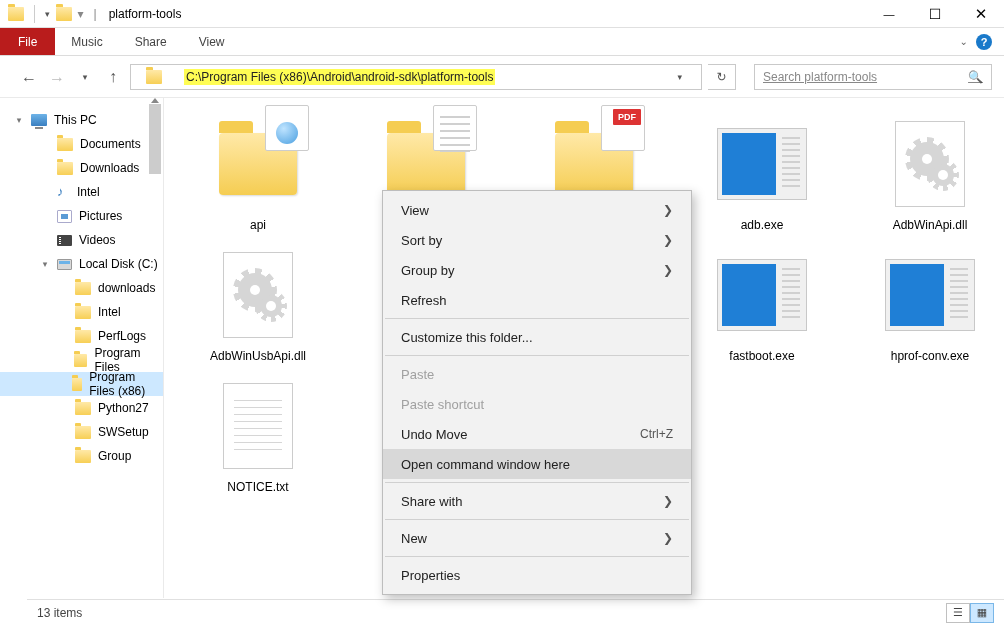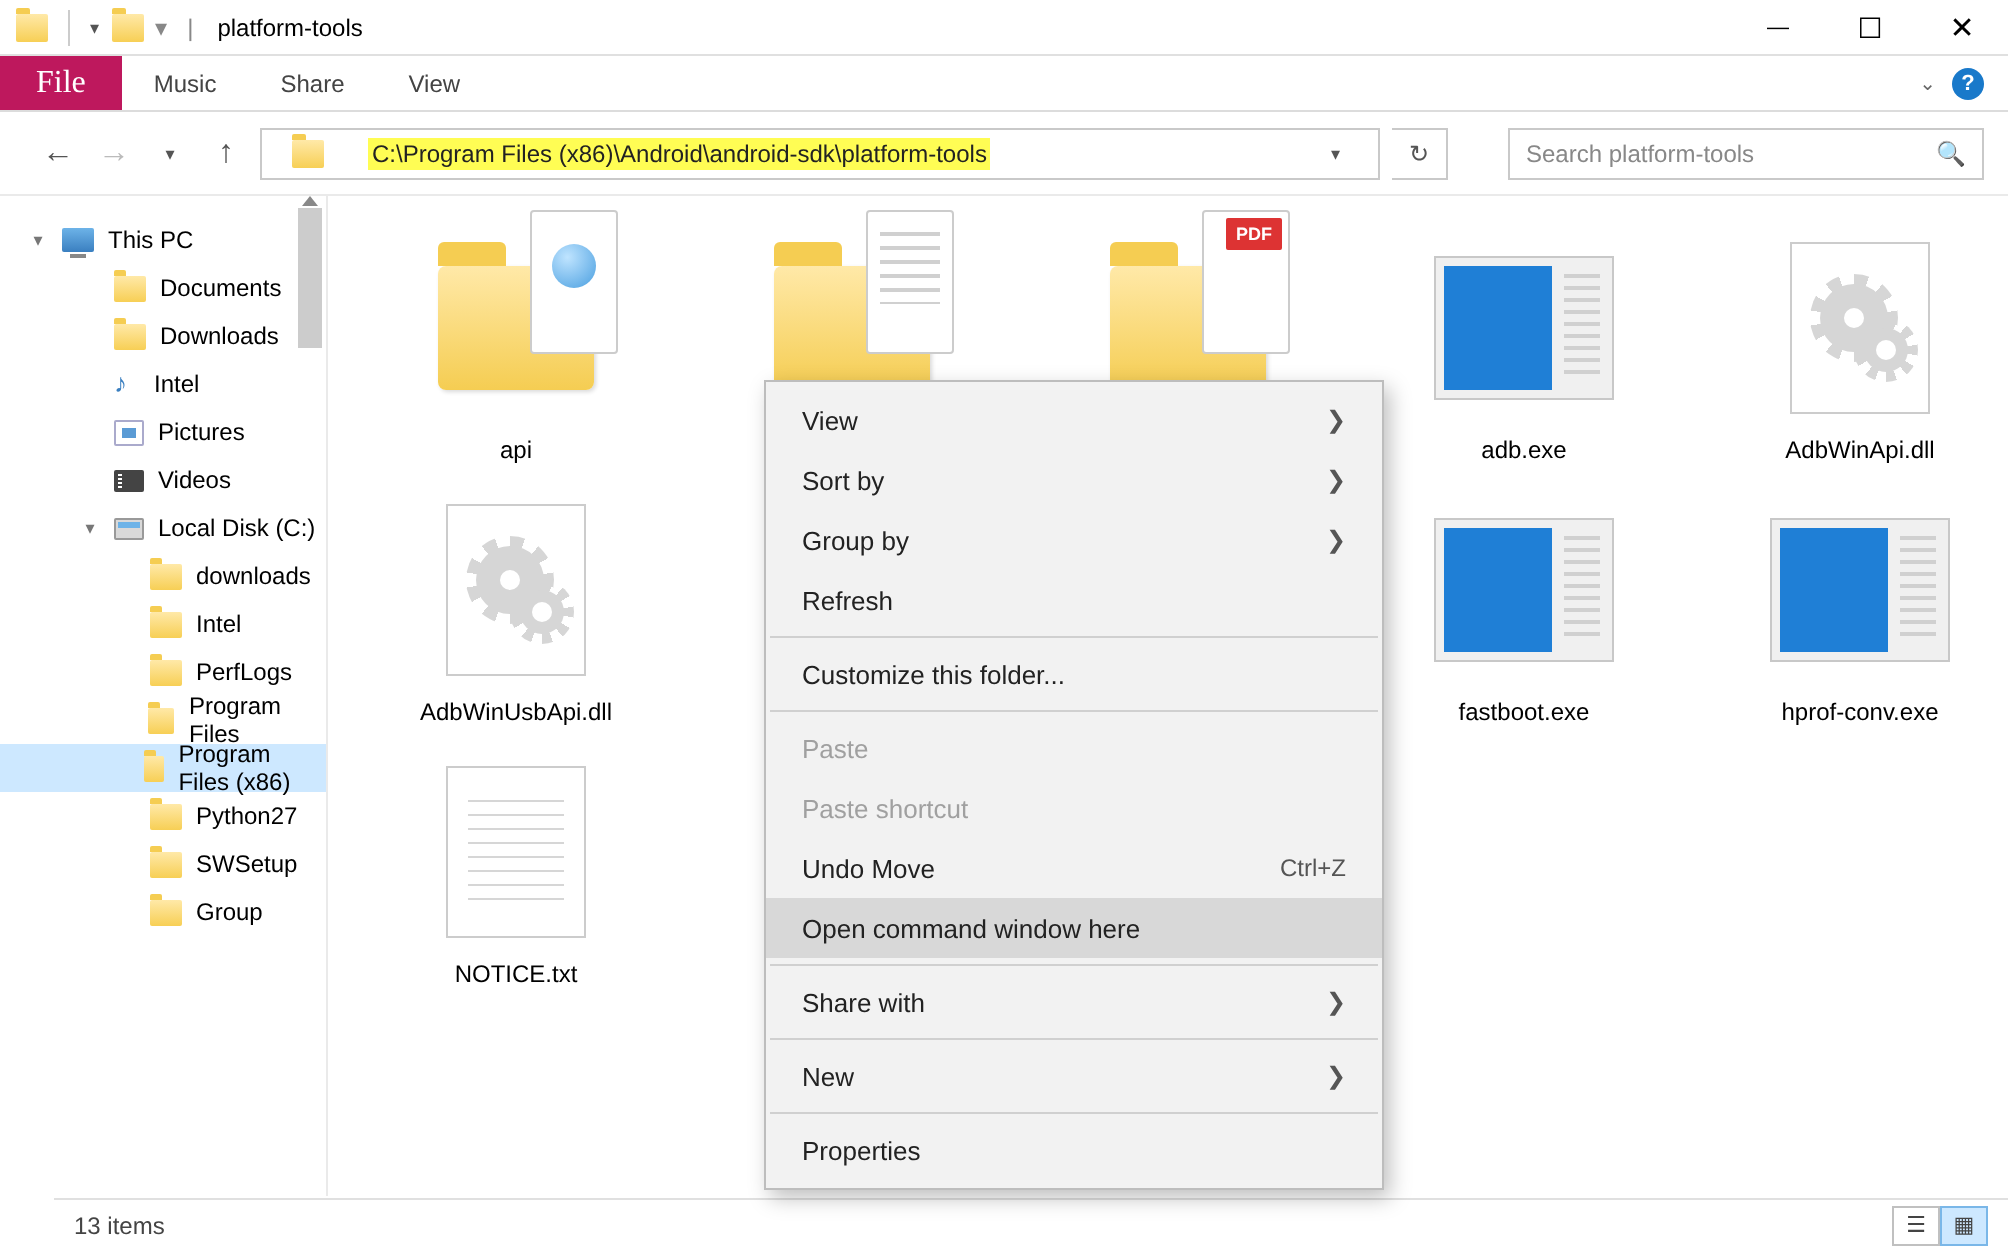--- a/index.html
+++ b/index.html
@@ -30,26 +30,25 @@
   .win-btn { width:46px; height:28px; display:flex; align-items:center; justify-content:center; font-size:11px; }
   
   .ribbon {
     height: 28px;
     display:flex;
     align-items:stretch;
     border-bottom: 1px solid #dcdcdc;
     background:#fff;
   }
   .file-tab{
-    background:#be185d;
+    background:#b91c1c;
     color:#fff;
     padding:0 18px;
     display:flex;align-items:center;
-    font-size:16px;
-    font-family:Liberation Serif, serif;
+    font-size:12px;
   }
   .tab{padding:0 16px;display:flex;align-items:center;color:#444;}
   .ribbon-right{margin-left:auto;display:flex;align-items:center;gap:8px;padding-right:12px;color:#666;}
   .chev-up{font-size:10px;}
   .help-badge{width:16px;height:16px;border-radius:50%;background:#1979ca;color:#fff;display:flex;align-items:center;justify-content:center;font-size:11px;font-weight:bold;}
   
   .navbar{
     height: 42px;
     display:flex;align-items:center;
     gap:6px;
@@ -70,23 +69,24 @@
   .addr-icon{width:16px;height:14px;margin-right:6px;}
   .addr-text{
     background:#fffd54;
     color:#222;
     padding:1px 2px;
     font-size:12px;
   }
   .addr-drop{margin-left:auto;padding:0 4px;color:#555;font-size:9px;}
   .refresh-btn{width:28px;height:26px;border:1px solid #c9c9c9;border-left:none;display:flex;align-items:center;justify-content:center;color:#555;}
   .search{
-    width:238px;height:26px;border:1px solid #c9c9c9;margin-left:24px;
+    width:238px;height:26px;border:1px solid #c9c9c9;margin-left:12px;
     display:flex;align-items:center;padding:0 8px;color:#888;
     justify-content:space-between;
+    text-decoration:underline;
   }
   
   .body{display:flex;height:500px;}
   .tree{
     width:214px;
     border-right:1px solid #eaeaea;
     padding:10px 0 0 0;
     position:relative;
   }
   .tree-scroll{position:absolute;right:2px;top:6px;width:12px;height:70px;background:#ccc;border-radius:0;}
@@ -117,21 +117,21 @@
     padding:18px 10px 0 30px;
     position:relative;
   }
   .row{display:flex;gap:40px;margin-bottom:14px;}
   .item{width:128px;text-align:center;}
   .item .thumb{width:96px;height:96px;margin:0 auto 6px;display:flex;align-items:center;justify-content:center;position:relative;}
   .item .lbl{font-size:12px;line-height:1.25;word-break:break-all;}
   
   .big-folder{width:78px;height:62px;background:linear-gradient(#ffe9a8,#f5cd52);border-radius:4px;position:relative;box-shadow:1px 1px 2px rgba(0,0,0,.15);}
   .big-folder::before{content:"";position:absolute;top:-12px;left:0;width:34px;height:12px;background:#f5cd52;border-radius:3px 3px 0 0;}
-  .folder-paper{position:absolute;right:-12px;top:-28px;width:44px;height:72px;background:#fff;border:1px solid #ccc;border-radius:2px;}
+  .folder-paper{position:absolute;right:-12px;top:-28px;width:44px;height:46px;background:#fff;border:1px solid #ccc;border-radius:2px;}
   .folder-paper.globe::after{content:"";position:absolute;top:16px;left:10px;width:22px;height:22px;border-radius:50%;background:radial-gradient(circle at 35% 30%, #bfe4ff, #4a9fe0);}
   .folder-paper.text::after{content:"";position:absolute;top:10px;left:6px;right:6px;height:36px;background:repeating-linear-gradient(#d0d0d0 0 2px,transparent 2px 7px);}
   .folder-paper.pdf{background:#fff;}
   .pdf-badge{position:absolute;top:3px;right:3px;width:28px;height:16px;background:#d33;color:#fff;font-size:9px;font-weight:bold;display:flex;align-items:center;justify-content:center;border-radius:1px;}
   .exe-frame{width:90px;height:72px;background:#f0f0f0;border:1px solid #c8c8c8;position:relative;}
   .exe-frame::before{content:"";position:absolute;top:4px;left:4px;right:30px;bottom:4px;background:#1f7fd6;}
   .exe-frame::after{content:"";position:absolute;top:8px;right:6px;width:18px;height:50px;background:repeating-linear-gradient(#d0d0d0 0 2px,transparent 2px 6px);}
   .dll-frame{width:70px;height:86px;background:#fff;border:1px solid #ccc;position:relative;}
   .dll-gear{position:absolute;width:34px;height:34px;border-radius:50%;background:#d6d6d6;top:20px;left:14px;}
   .dll-gear.small{width:22px;height:22px;top:42px;left:36px;}

